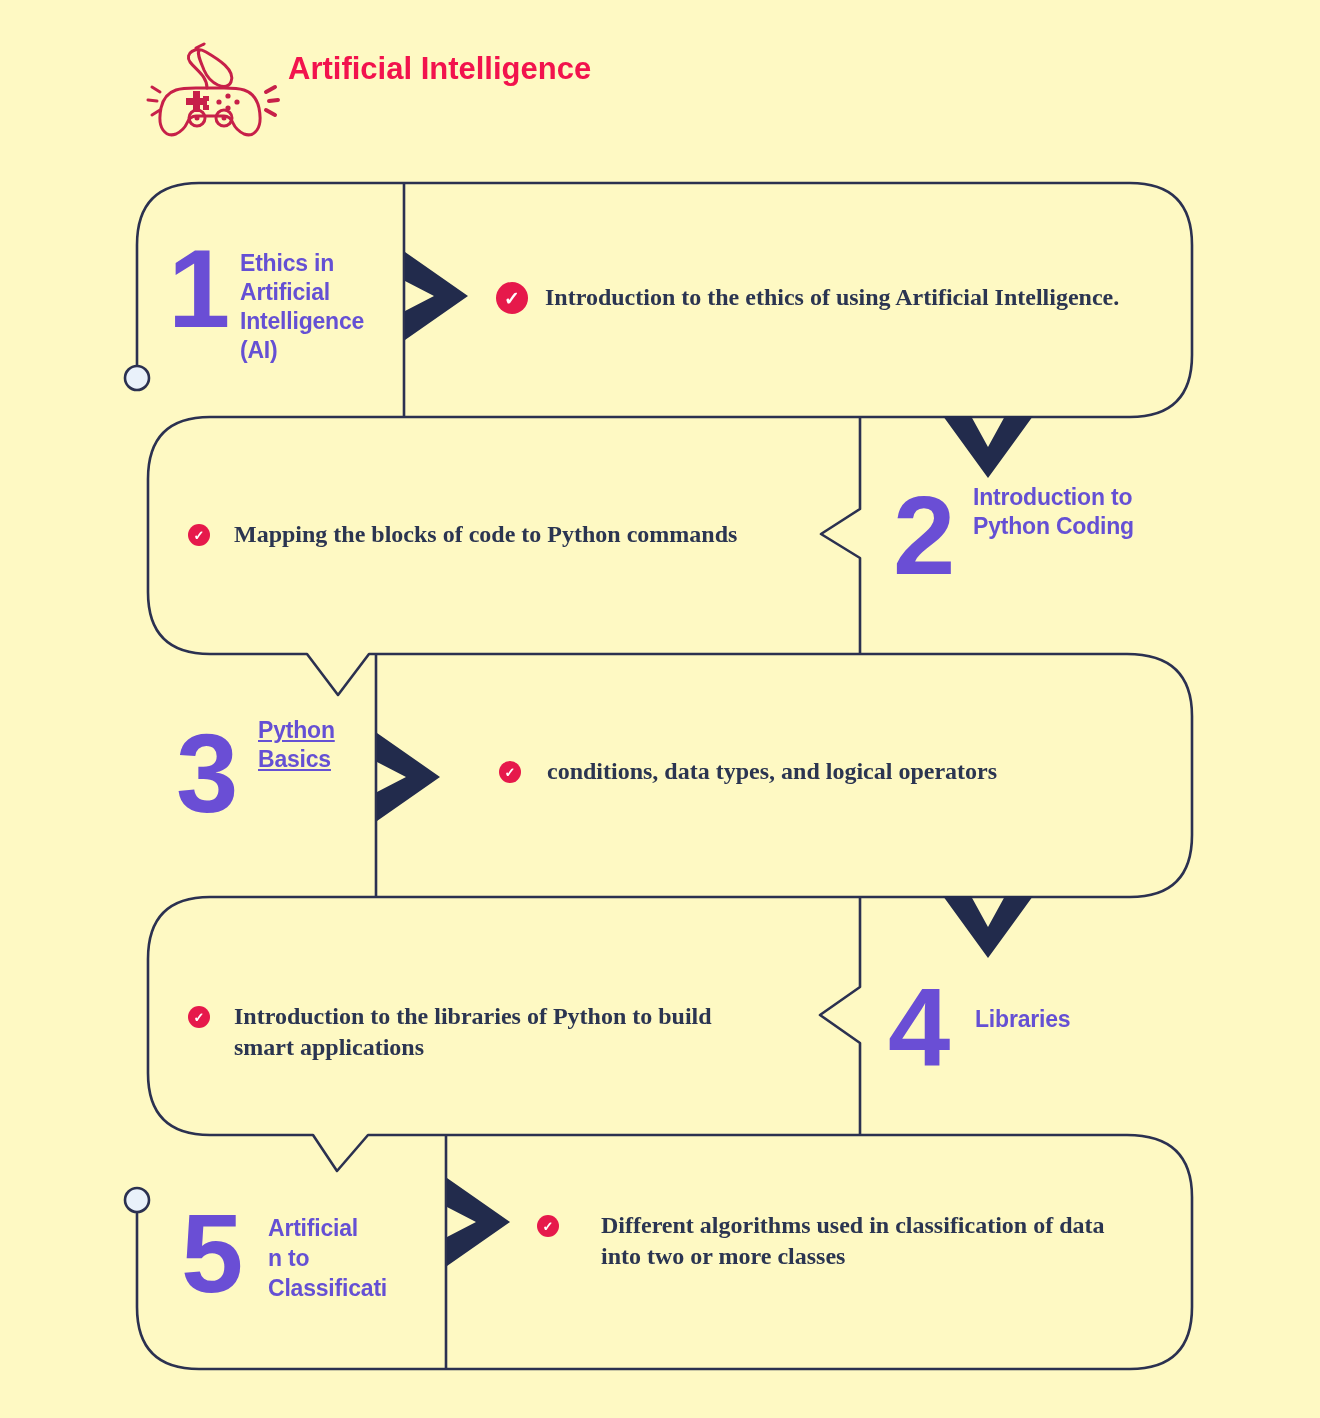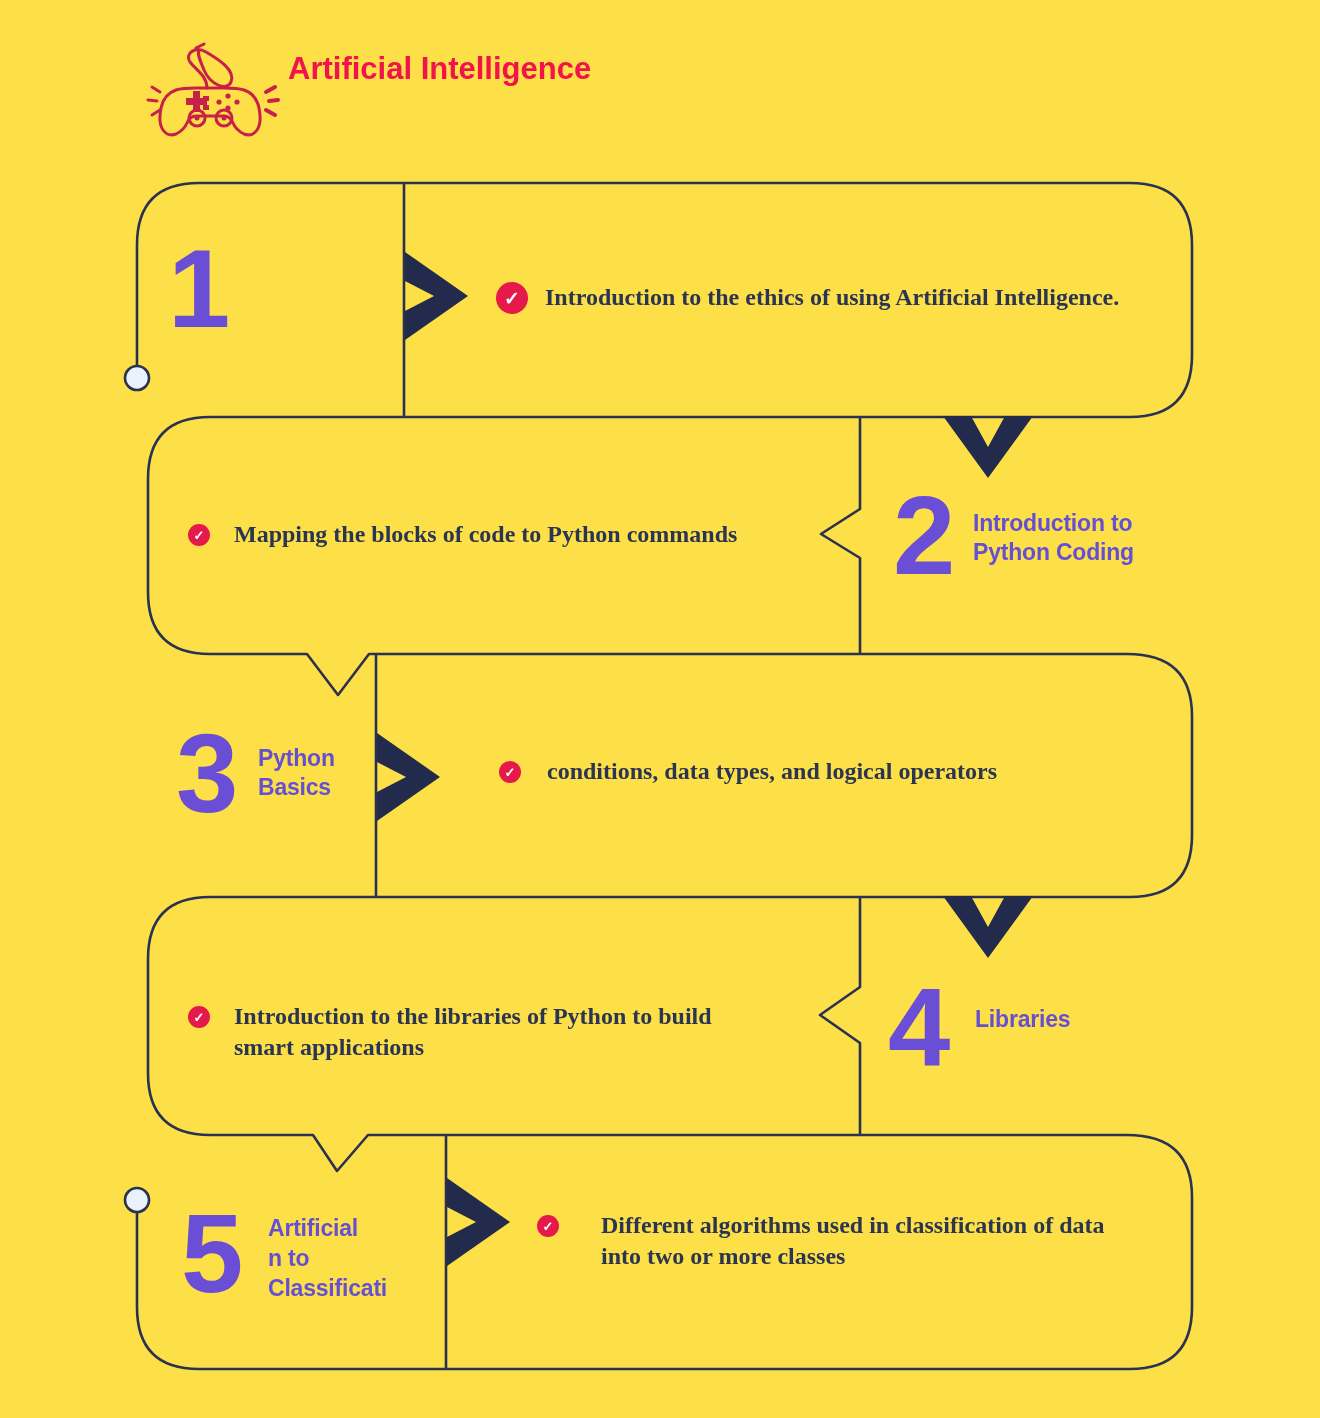--- a/index.html
+++ b/index.html
@@ -1,17 +1,17 @@
 <!DOCTYPE html>
 <html><head>
 <meta charset="utf-8">
 <style>
   html,body{margin:0;padding:0;}
   body{background:#dfe9f5;font-family:"Liberation Sans",sans-serif;}
-  #stage{position:relative;width:1320px;height:1418px;background:#fde047;overflow:hidden;margin:0 auto;}
+  #stage{position:relative;width:1320px;height:1418px;background:#fef9c3;overflow:hidden;margin:0 auto;}
   #artwork{position:absolute;left:0;top:0;}
 
   .title{position:absolute;left:288px;top:46px;font-weight:bold;font-size:31px;line-height:45px;
          color:#f2134d;letter-spacing:0px;}
   .num{position:absolute;font-weight:800;font-size:112px;line-height:1;color:#6a4ed5;letter-spacing:-3px;}
   .label{position:absolute;font-weight:bold;font-size:23px;line-height:29px;color:#6550d4;letter-spacing:-0.2px;}
   .label div{white-space:nowrap;}
   .desc{position:absolute;font-family:"Liberation Serif",serif;font-weight:bold;font-size:24px;
         line-height:31px;color:#2b3551;}
   .desc div{white-space:nowrap;}
@@ -77,37 +77,43 @@
 
       <path d="M266 92 l9 -5 M269 101 l9 -1 M266 110 l9 5" stroke-width="4"></path>
     </g>
   </svg>
 
   <div class="title">
     <div>Artificial Intelligence</div>
   </div>
 
   <div class="num" style="left:168px;top:233px;">1</div>
+  <div class="label" style="left:240px;top:249px;">
+    <div>Ethics in</div>
+    <div>Artificial</div>
+    <div>Intelligence</div>
+    <div>(AI)</div>
+  </div>
   <span class="check big" style="left:496px;top:282px;">✓</span>
   <div class="desc" style="left:545px;top:282px;">
     <div>Introduction to the ethics of using Artificial Intelligence.</div>
   </div>
 
   <span class="check small" style="left:188px;top:524px;">✓</span>
   <div class="desc" style="left:234px;top:519px;">
     <div>Mapping the blocks of code to Python commands</div>
   </div>
   <div class="num" style="left:893px;top:480px;">2</div>
-  <div class="label" style="left:973px;top:509px;">
+  <div class="label" style="left:973px;top:483px;">
     <div>Introduction to</div>
     <div>Python Coding</div>
   </div>
 
   <div class="num" style="left:176px;top:718px;">3</div>
-  <div class="label" style="left:258px;top:744px;">
+  <div class="label" style="left:258px;top:716px;text-decoration:underline;">
     <div>Python</div>
     <div>Basics</div>
   </div>
   <span class="check small" style="left:499px;top:761px;">✓</span>
   <div class="desc" style="left:547px;top:756px;">
     <div>conditions, data types, and logical operators</div>
   </div>
 
   <span class="check small" style="left:188px;top:1006px;">✓</span>
   <div class="desc" style="left:234px;top:1001px;">

